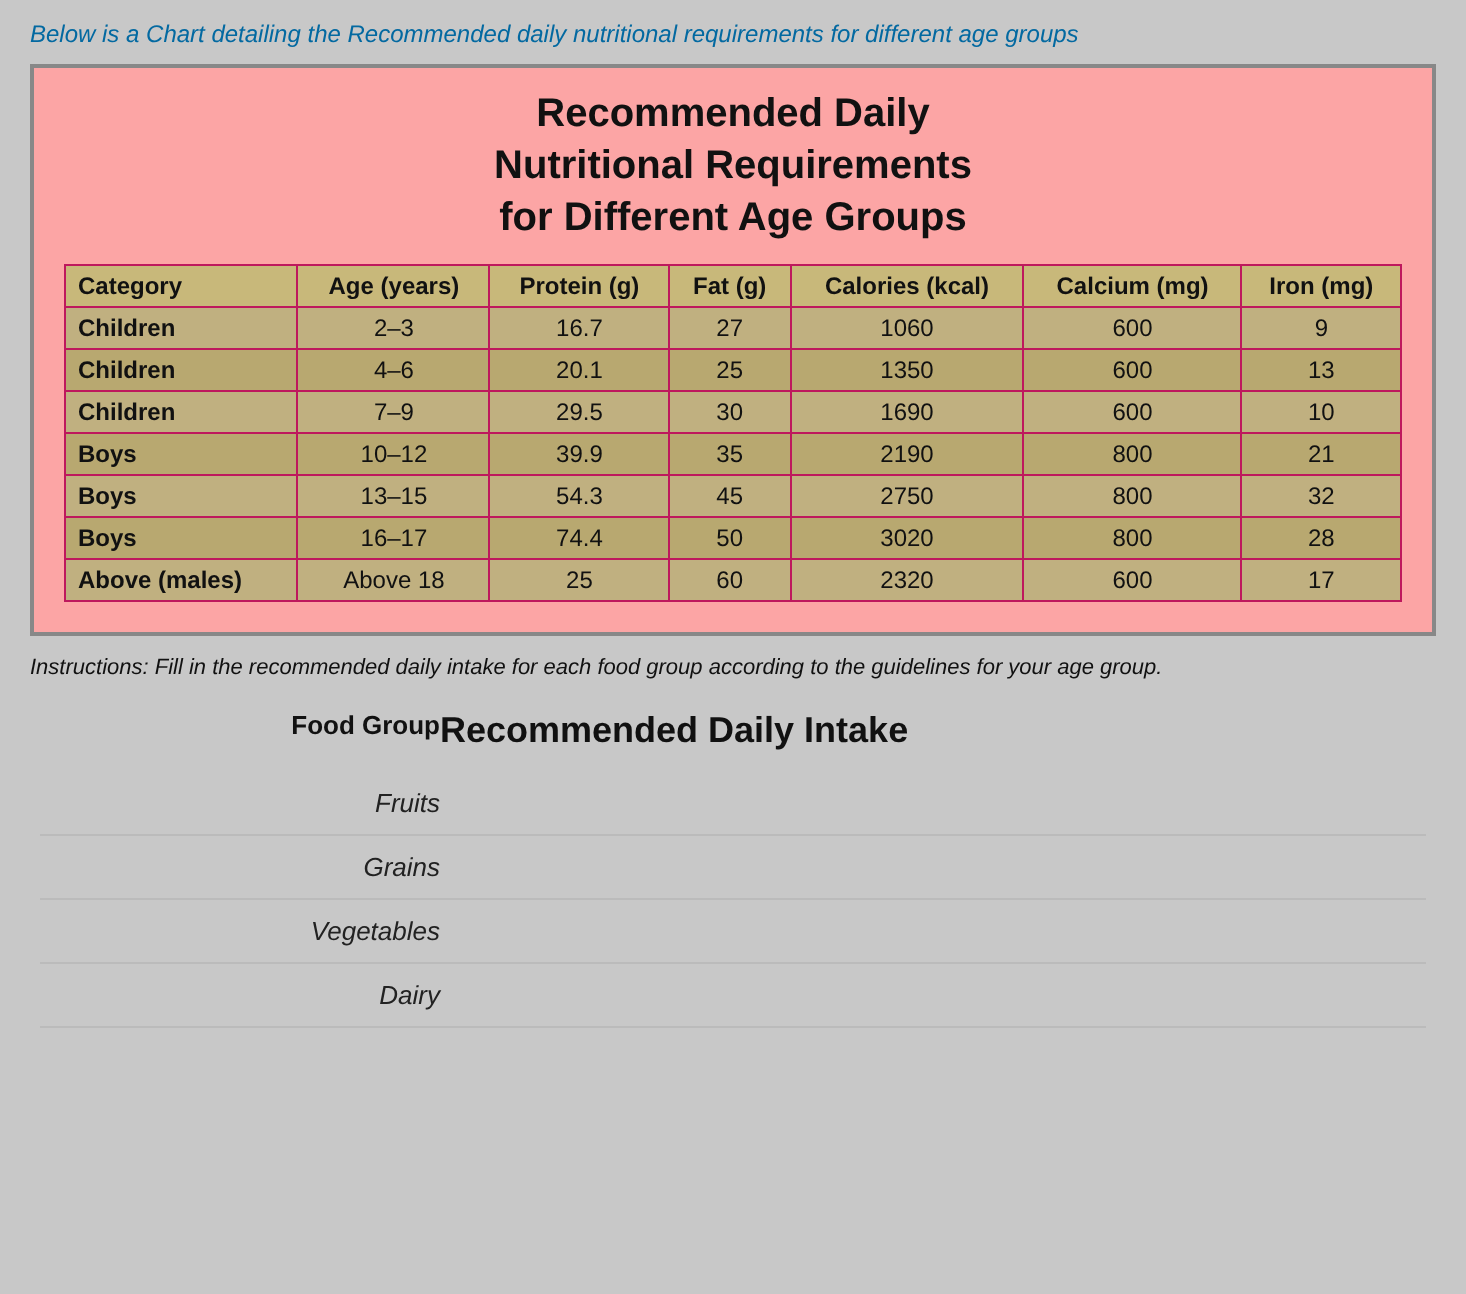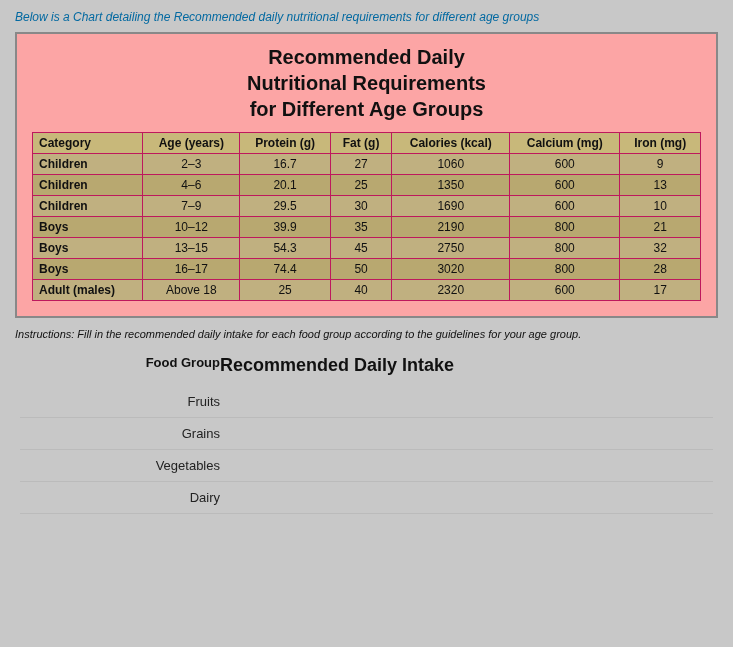--- a/index.html
+++ b/index.html
@@ -102,20 +102,21 @@
     .food-group-item {
       display: flex;
       padding: 8px 0;
       border-bottom: 1px solid #bbb;
     }
 
     .food-group-item .item-name {
       width: 200px;
       font-size: 13px;
       color: #222;
+      font-style: italic;
     }
 
     .food-group-item .item-intake {
       flex: 1;
     }
   </style>
 </head>
 <body>
 
 <p class="intro-text">Below is a Chart detailing the Recommended daily nutritional requirements for different age groups</p>
@@ -188,24 +189,24 @@
         <tr>
           <td>Boys</td>
           <td>16–17</td>
           <td>74.4</td>
           <td>50</td>
           <td>3020</td>
           <td>800</td>
           <td>28</td>
         </tr>
         <tr>
-          <td>Adult (males)</td>
+          <td>Above (males)</td>
           <td>Above 18</td>
           <td>25</td>
-          <td>40</td>
+          <td>60</td>
           <td>2320</td>
           <td>600</td>
           <td>17</td>
         </tr>
       </tbody>
   </table>
 </div>
 
 <p class="instructions-text">Instructions: Fill in the recommended daily intake for each food group according to the guidelines for your age group.</p>
 

